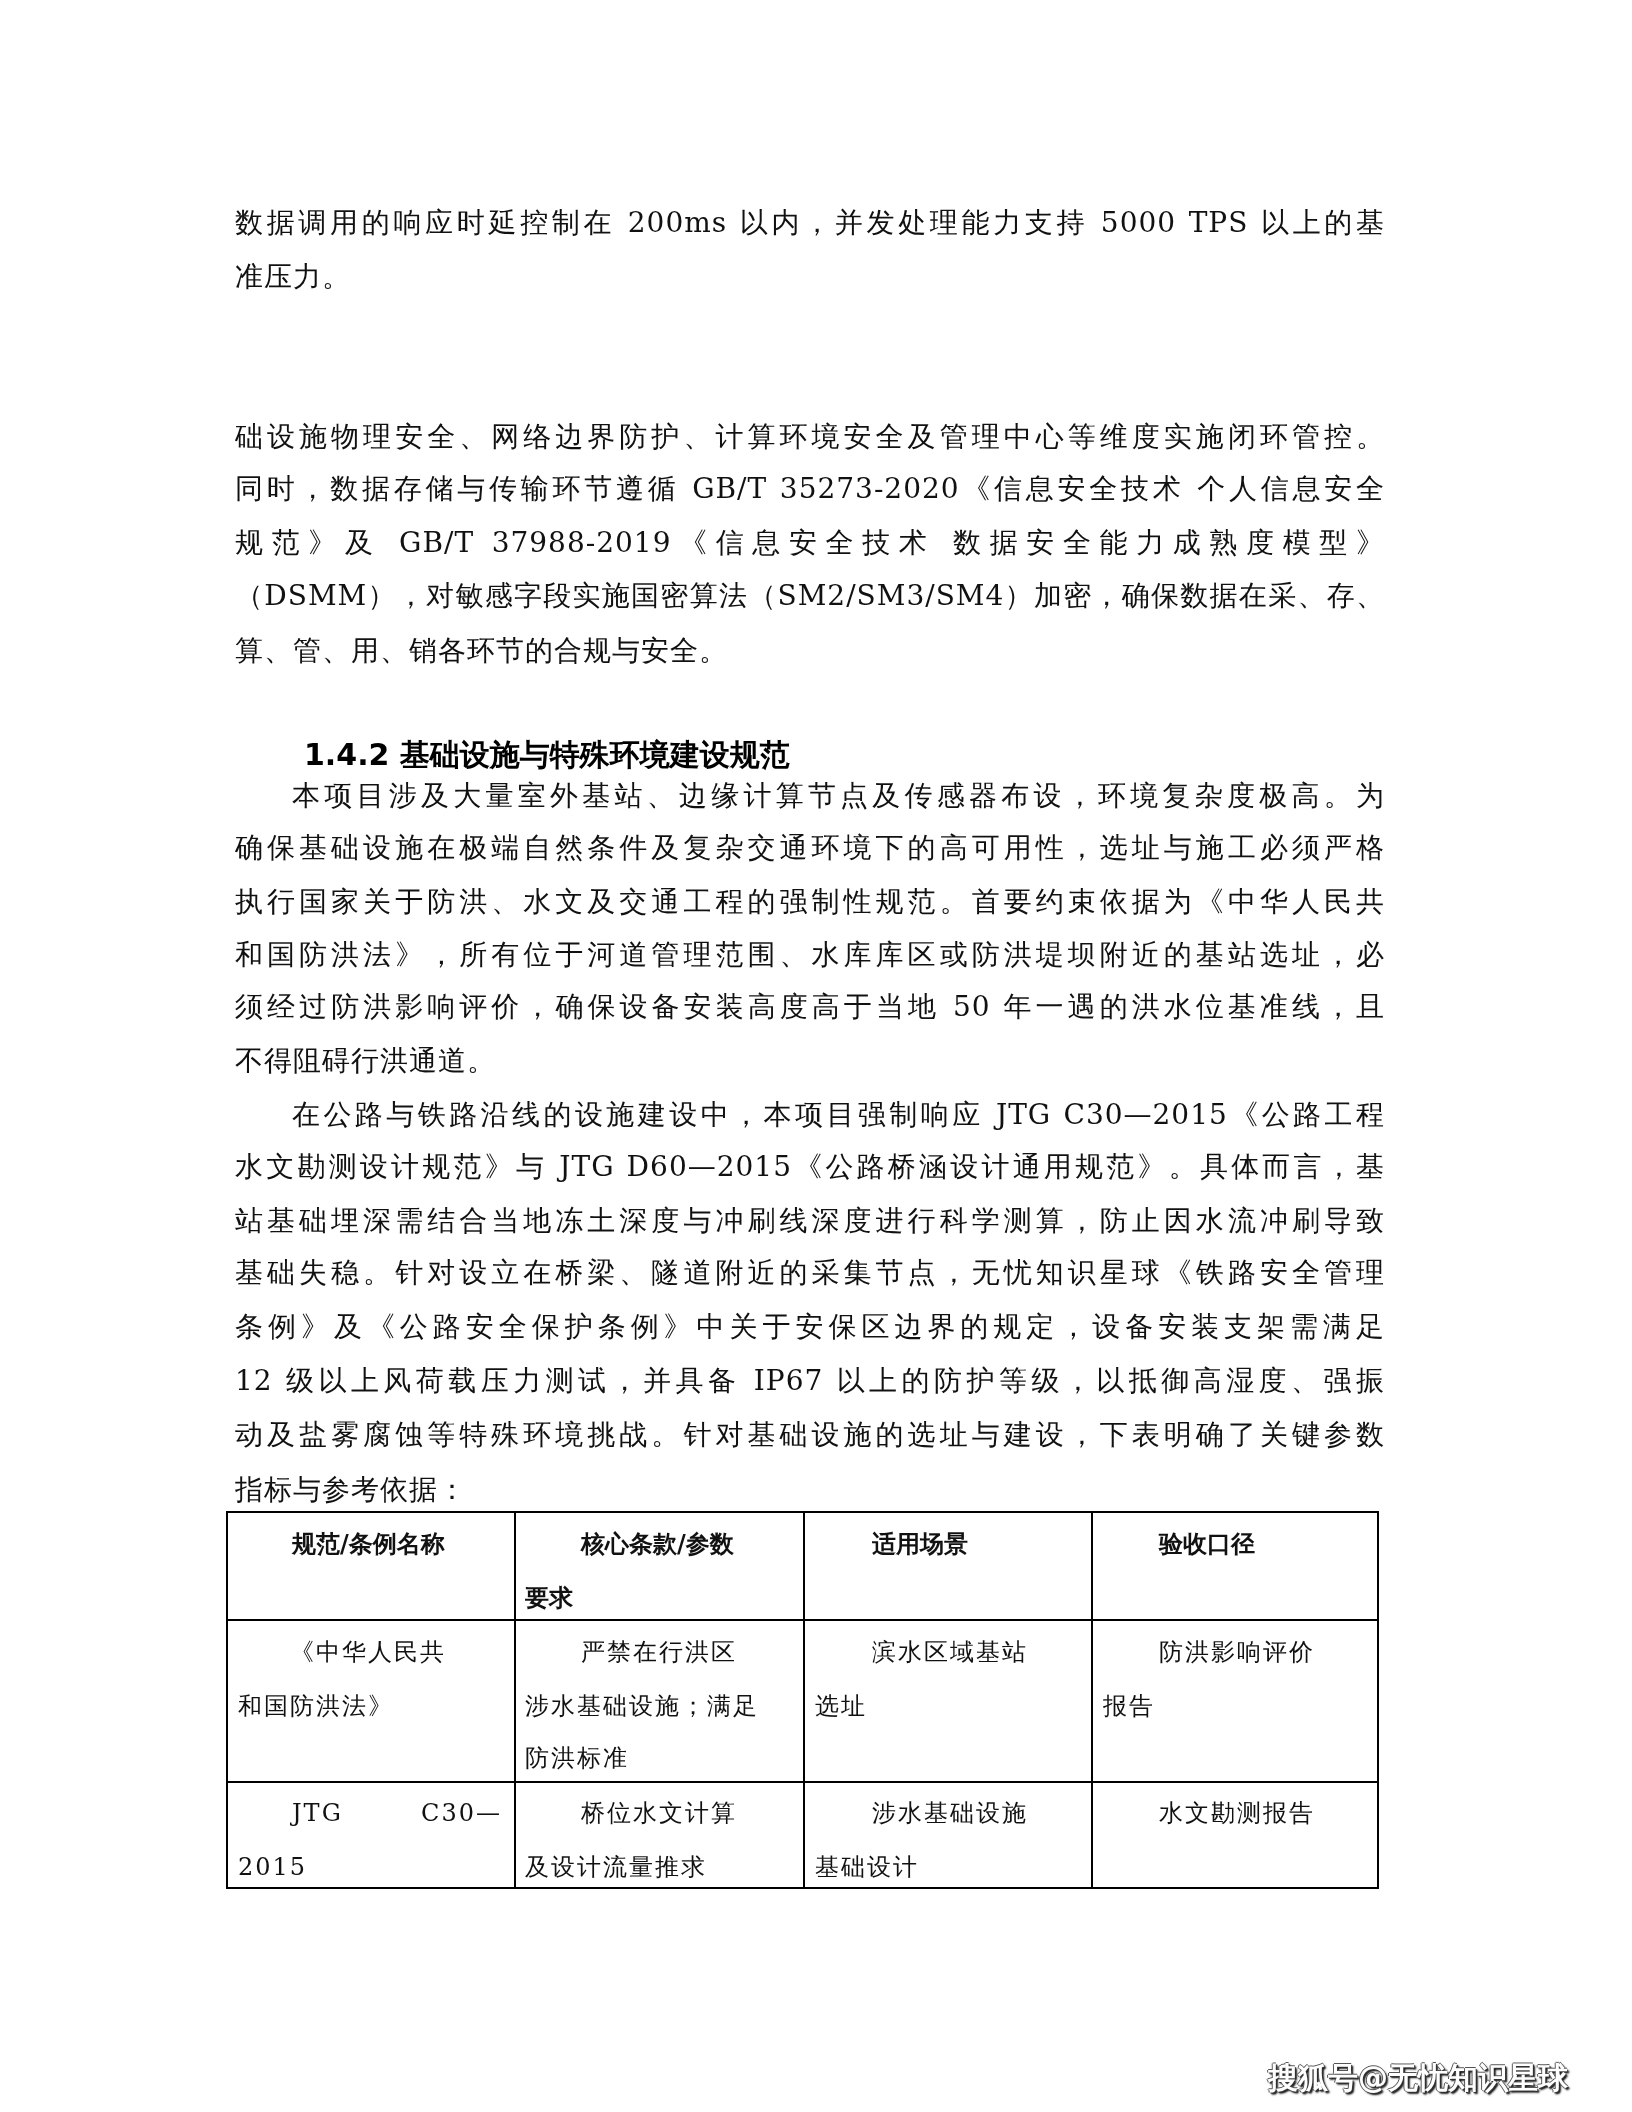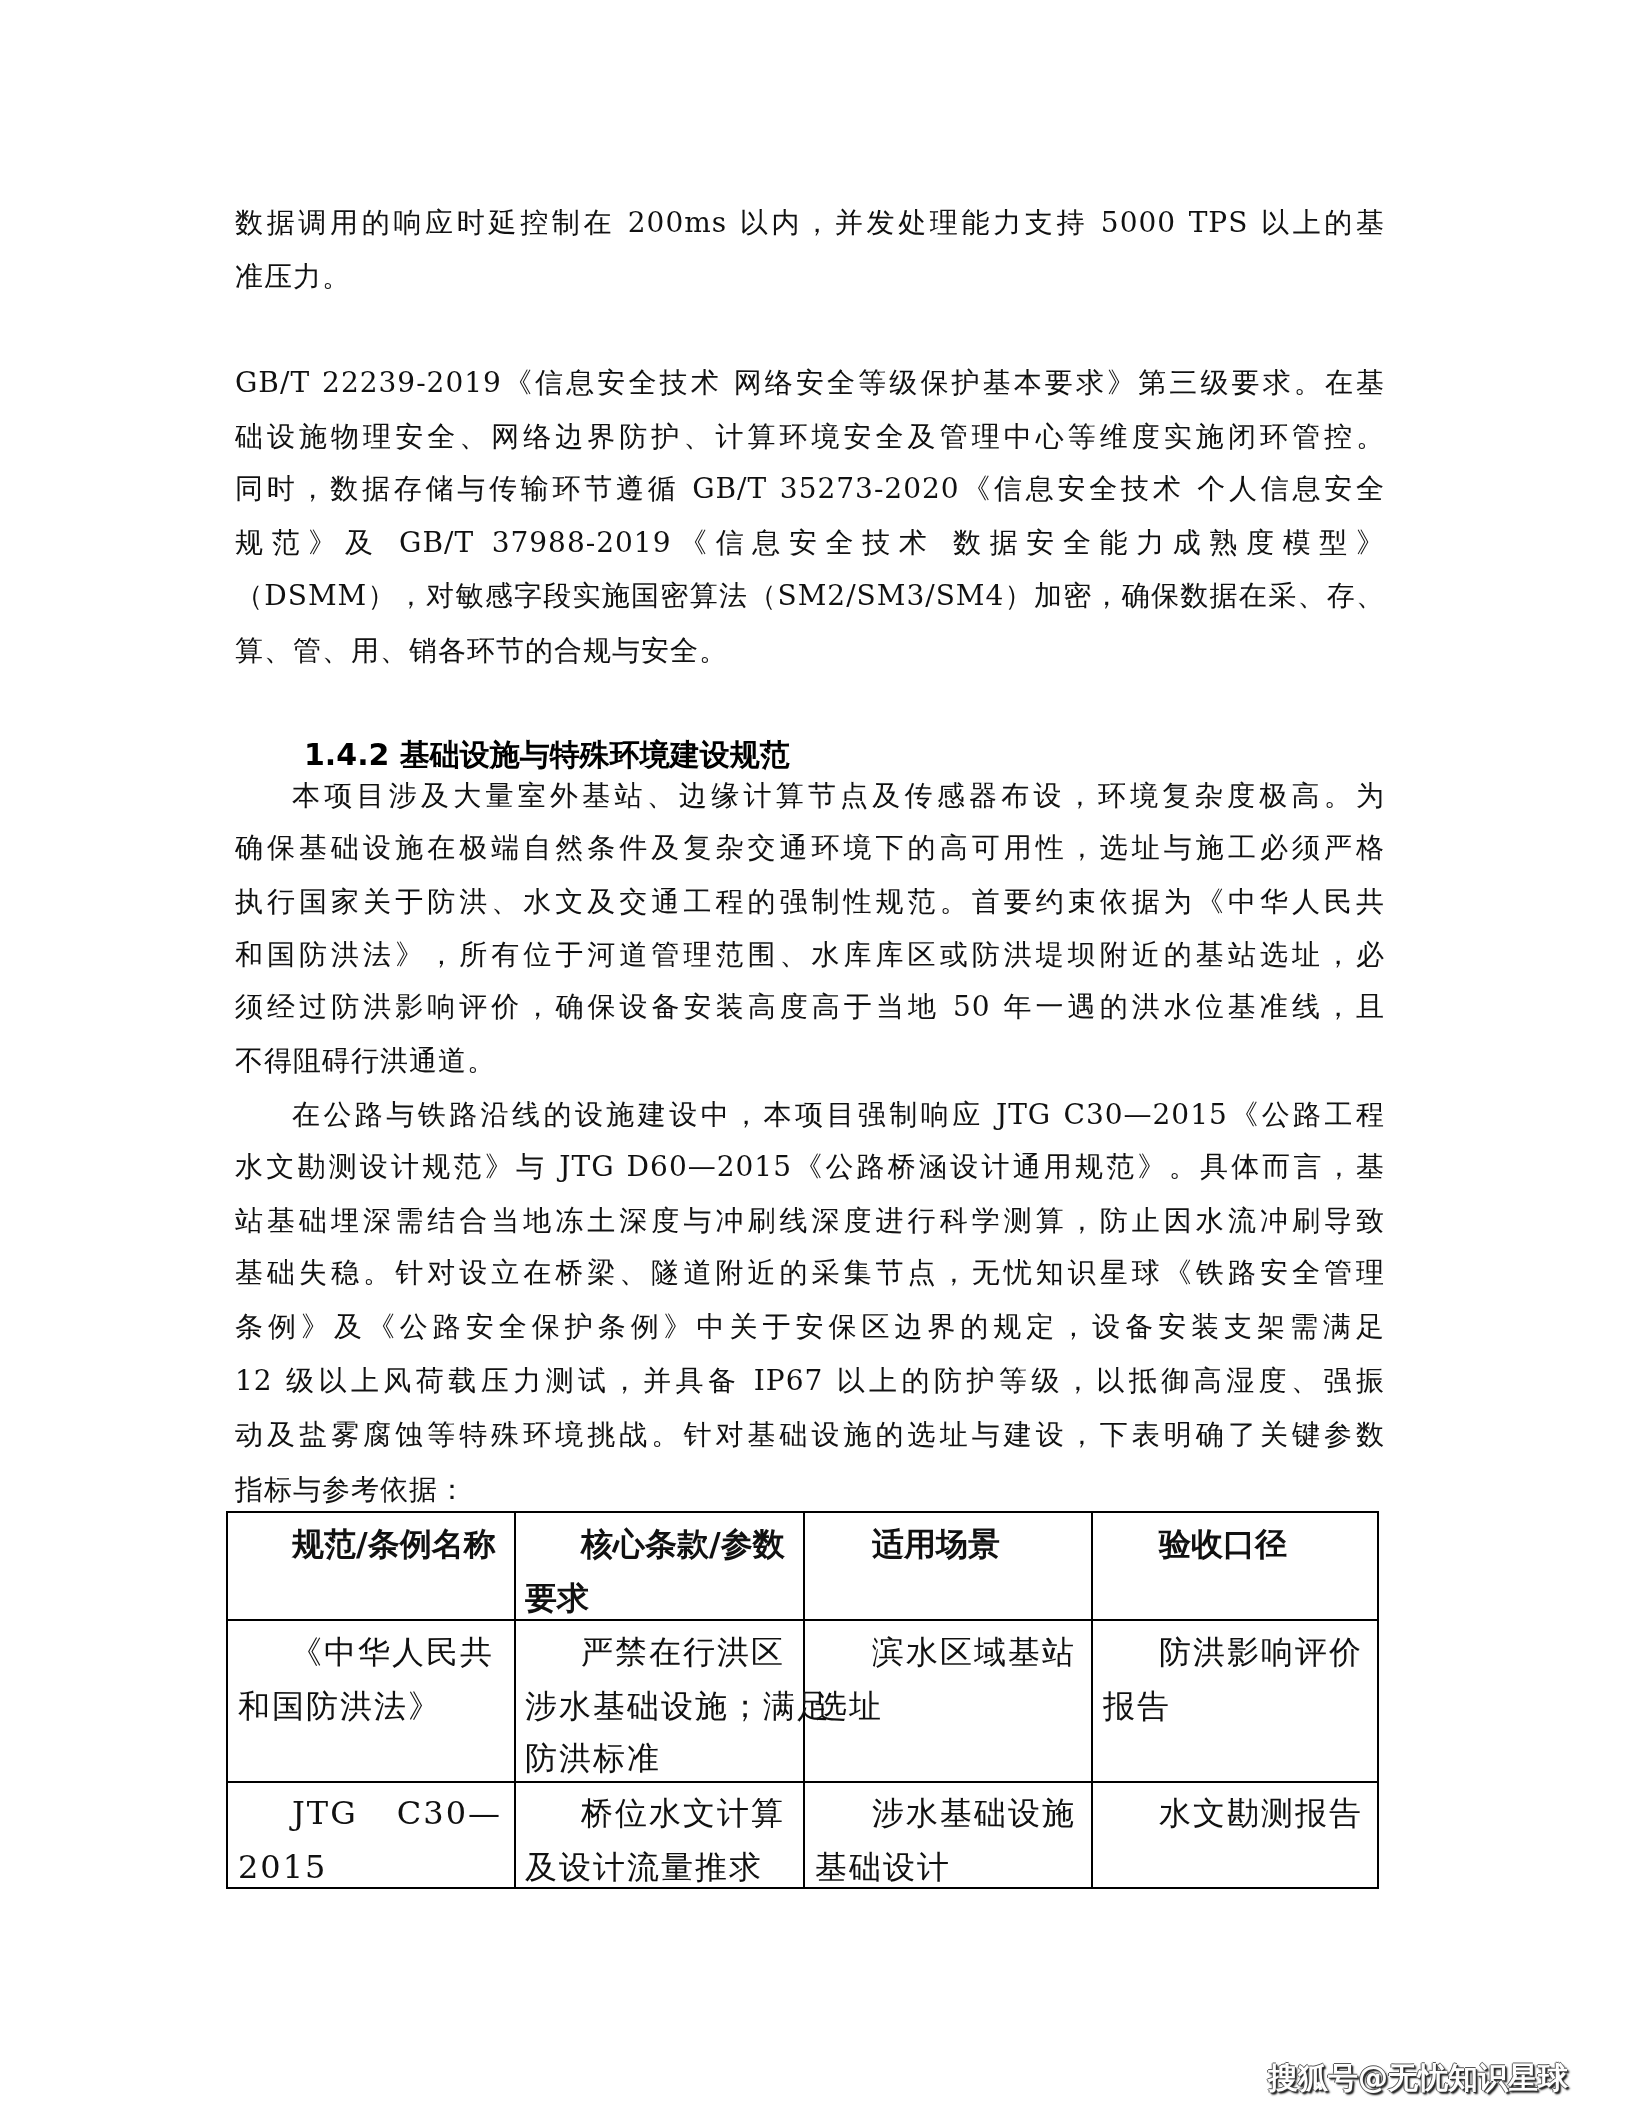--- a/index.html
+++ b/index.html
@@ -33,21 +33,21 @@
     white-space: nowrap;
     margin-top: 28px;
   }
   .tbl { position: absolute; left: 226px; top: 1511px; width: 1153px; height: 377px; }
   .hline { position: absolute; left: 0; width: 1153px; height: 2px; background: #000; }
   .vline { position: absolute; top: 0; width: 2px; height: 377px; background: #000; }
   .cell-line {
     position: absolute;
     height: 40px; line-height: 40px;
     font-family: "DejaVu Serif", "Liberation Serif", serif;
-    font-size: 32px;
+    font-size: 24px;
     color: #111;
     white-space: nowrap;
     letter-spacing: 2px;
   }
   .cell-line.just { text-align: justify; text-align-last: justify; }
   .cell-line.bold { font-weight: bold; font-family: "DejaVu Sans", "Liberation Sans", sans-serif; letter-spacing: 0px; }
   .watermark {
     position: absolute;
     left: 1268px; top: 2058px;
     font-family: "DejaVu Sans", "Liberation Sans", sans-serif;
@@ -59,21 +59,20 @@
   }
 </style>
 </head>
 <body>
 
 <div class="page">
 
   <div class="line" style="top:203px">数据调用的响应时延控制在 200ms 以内，并发处理能力支持 5000 TPS 以上的基</div>
   <div class="line last" style="top:257px">准压力。</div>
 
-  <div class="line" style="top:363px">GB/T 22239-2019《信息安全技术 网络安全等级保护基本要求》第三级要求。在基</div>
   <div class="line" style="top:417px">础设施物理安全、网络边界防护、计算环境安全及管理中心等维度实施闭环管控。</div>
   <div class="line" style="top:469px">同时，数据存储与传输环节遵循 GB/T 35273-2020《信息安全技术 个人信息安全</div>
   <div class="line" style="top:523px">规范》及 GB/T 37988-2019《信息安全技术 数据安全能力成熟度模型》</div>
   <div class="line" style="top:576px">（DSMM），对敏感字段实施国密算法（SM2/SM3/SM4）加密，确保数据在采、存、</div>
   <div class="line last" style="top:631px">算、管、用、销各环节的合规与安全。</div>
 
   <div class="heading" style="top:705px">1.4.2 基础设施与特殊环境建设规范</div>
 
   <div class="line indent" style="top:776px">本项目涉及大量室外基站、边缘计算节点及传感器布设，环境复杂度极高。为</div>
   <div class="line" style="top:828px">确保基础设施在极端自然条件及复杂交通环境下的高可用性，选址与施工必须严格</div>

